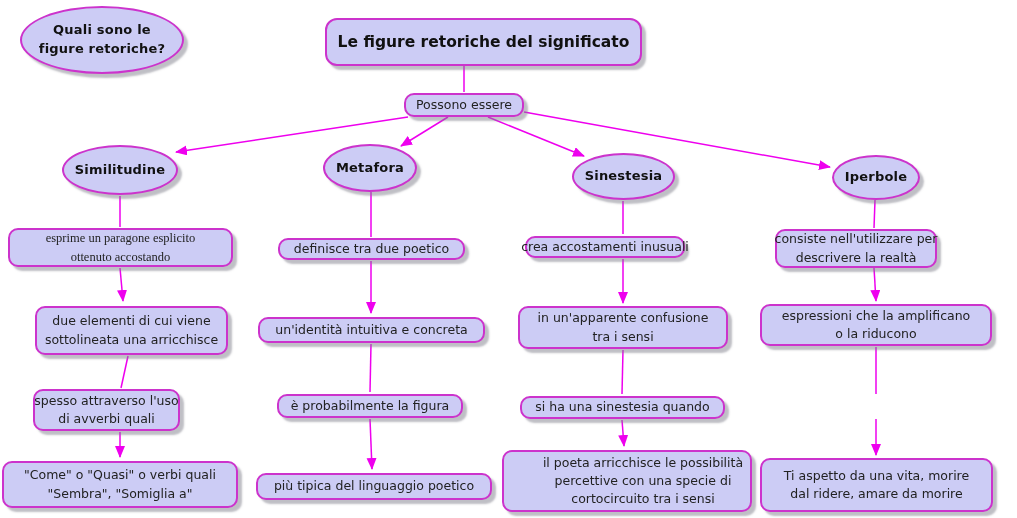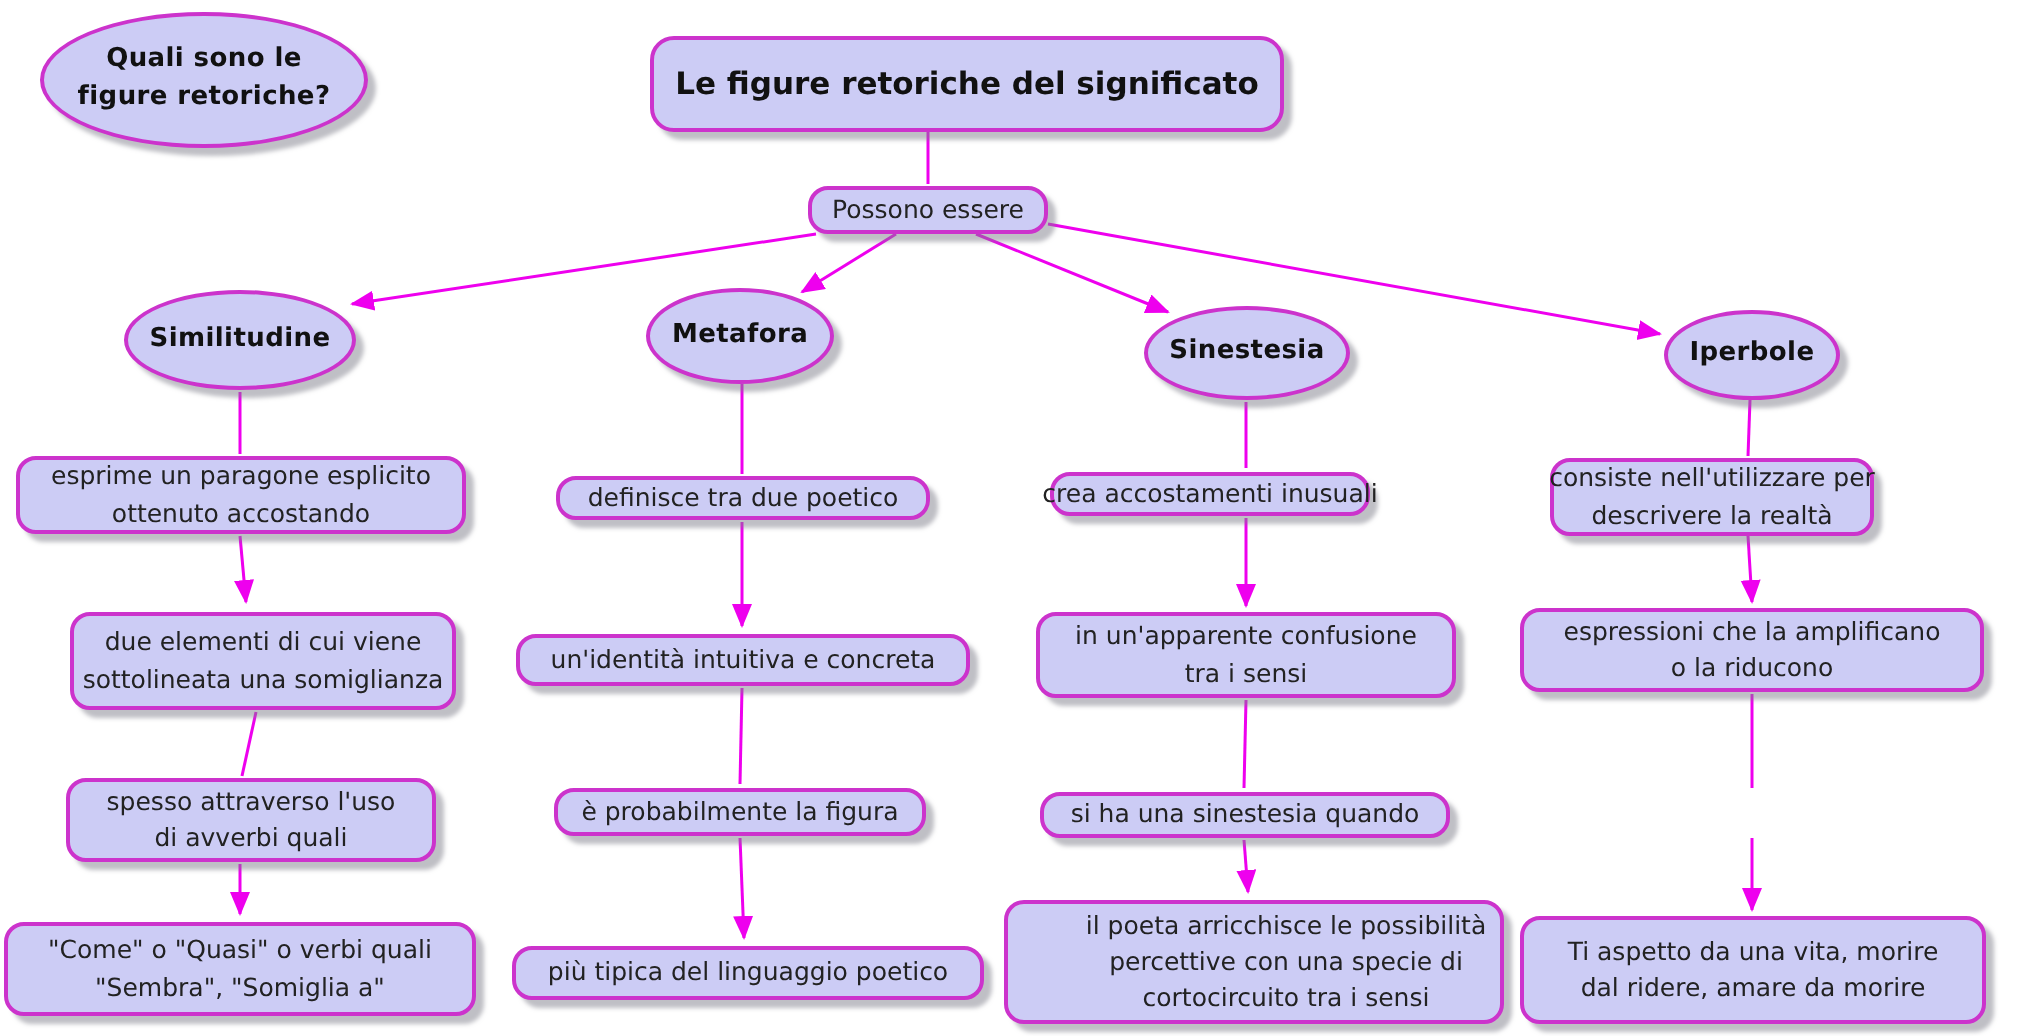--- a/index.html
+++ b/index.html
@@ -65,25 +65,25 @@
 
   <div class="node title-box" style="left:305px;top:18px;width:317px;height:48px;margin-left:20px;">Le figure retoriche del significato</div>
 
   <div class="node box" style="left:404px;top:93px;width:120px;height:24px;">Possono essere</div>
 
   <div class="node ellipse" style="left:62px;top:145px;width:116px;height:50px;">Similitudine</div>
   <div class="node ellipse" style="left:323px;top:144px;width:94px;height:48px;">Metafora</div>
   <div class="node ellipse" style="left:572px;top:153px;width:103px;height:47px;">Sinestesia</div>
   <div class="node ellipse" style="left:832px;top:155px;width:88px;height:45px;">Iperbole</div>
 
-  <div class="node box" style="left:8px;top:228px;width:225px;height:39px;">esprime un paragone esplicito
+  <div class="node box" style="left:8px;top:228px;width:225px;height:39px;font-family:Liberation Serif, serif;">esprime un paragone esplicito
 ottenuto accostando</div>
   <div class="node box" style="left:35px;top:306px;width:193px;height:49px;">due elementi di cui viene
-sottolineata una somiglianza</div>
-  <div class="node box" style="left:33px;top:389px;width:185px;height:42px;">spesso attraverso l'uso
+sottolineata una arricchisce</div>
+  <div class="node box" style="left:33px;top:389px;width:147px;height:42px;">spesso attraverso l'uso
 di avverbi quali</div>
   <div class="node box" style="left:2px;top:461px;width:236px;height:47px;">"Come" o "Quasi" o verbi quali
 "Sembra", "Somiglia a"</div>
 
   <div class="node box" style="left:278px;top:238px;width:187px;height:22px;">definisce tra due poetico</div>
   <div class="node box" style="left:258px;top:317px;width:227px;height:26px;">un'identità intuitiva e concreta</div>
   <div class="node box" style="left:277px;top:394px;width:186px;height:24px;">è probabilmente la figura</div>
   <div class="node box" style="left:256px;top:473px;width:236px;height:27px;">più tipica del linguaggio poetico</div>
 
   <div class="node box" style="left:525px;top:236px;width:160px;height:22px;">crea accostamenti inusuali</div>

